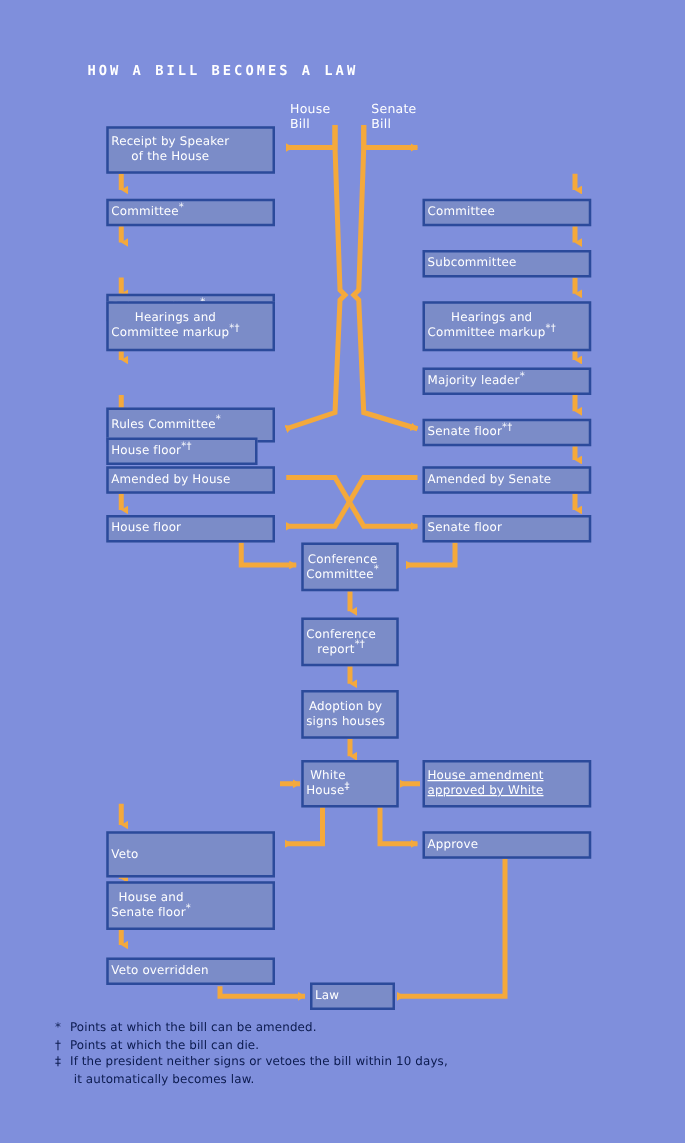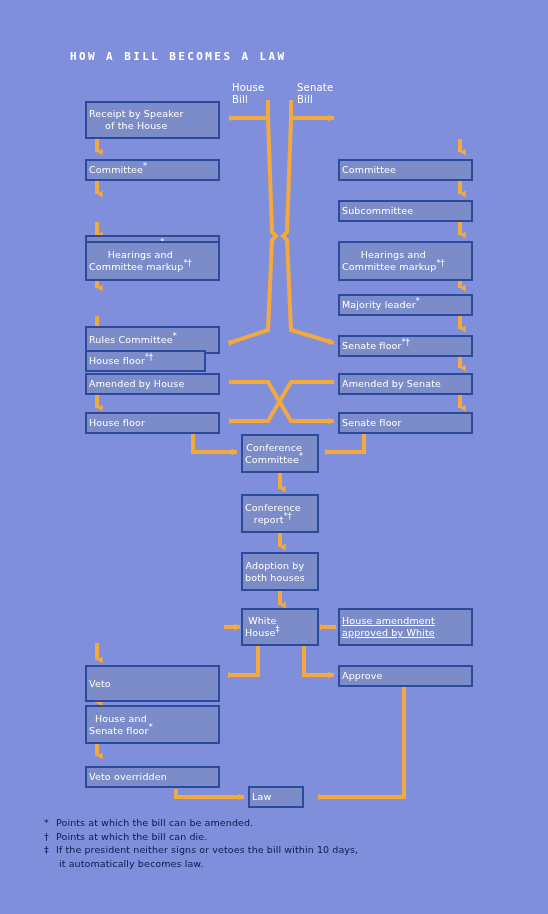--- a/index.html
+++ b/index.html
@@ -255,21 +255,21 @@
   <div class="box" style="left:241px;top:494px;width:78px;height:39px;">
     <div>
       <span class="lbl">Conference</span>
       <span class="lbl"><span>report</span><sup>*†</sup></span>
     </div>
   </div>
 
   <div class="box" style="left:241px;top:552px;width:78px;height:39px;">
     <div>
       <span class="lbl">Adoption by</span>
-      <span class="lbl">both houses</span>
+      <span class="lbl">signs houses</span>
     </div>
   </div>
 
   <div class="box" style="left:241px;top:608px;width:78px;height:38px;">
     <div>
       <span class="lbl">White</span>
       <span class="lbl"><span>House</span><sup>‡</sup></span>
     </div>
   </div>
 
@@ -293,21 +293,21 @@
     <div>
       <span class="lbl">House and</span>
       <span class="lbl"><span>Senate floor</span><sup>*</sup></span>
     </div>
   </div>
 
   <div class="box" style="left:85px;top:766px;width:135px;height:22px;">
     <div><span>Veto overridden</span></div>
   </div>
 
-  <div class="box" style="left:248px;top:786px;width:56px;height:22px;">
+  <div class="box" style="left:248px;top:786px;width:68px;height:22px;">
     <div><span>Law</span></div>
   </div>
 
   <div class="footnotes">
     <div class="fn">
       <span class="mark">*</span>
       <span>Points at which the bill can be amended.</span>
     </div>
     <div class="fn">
       <span class="mark">†</span>

